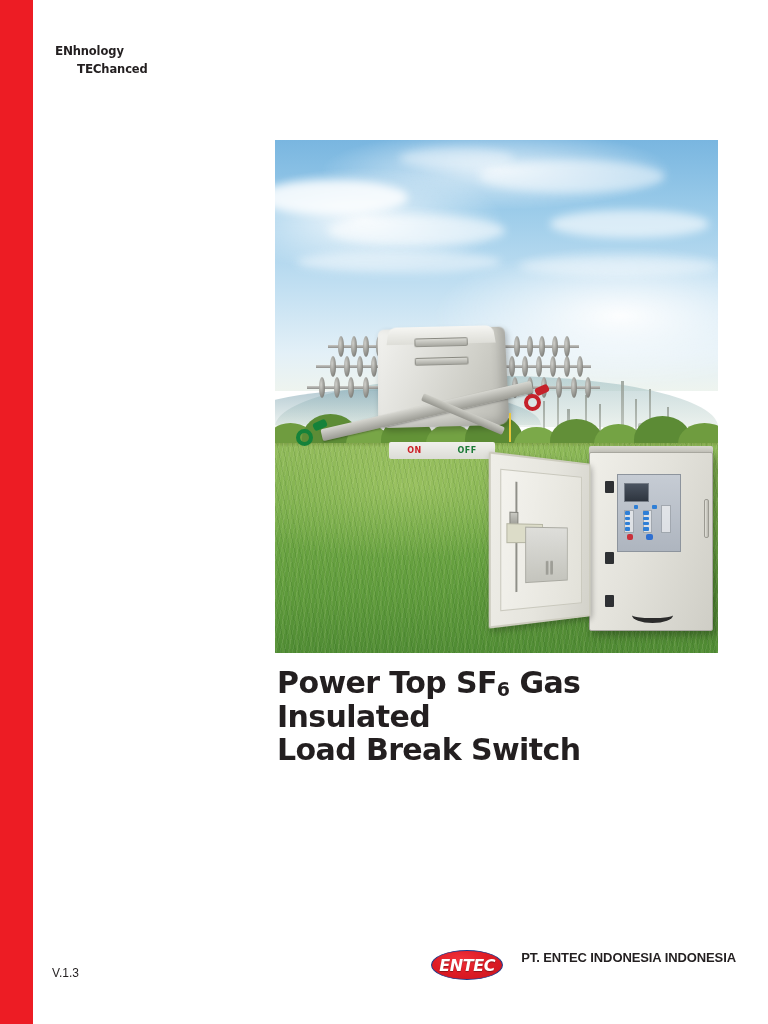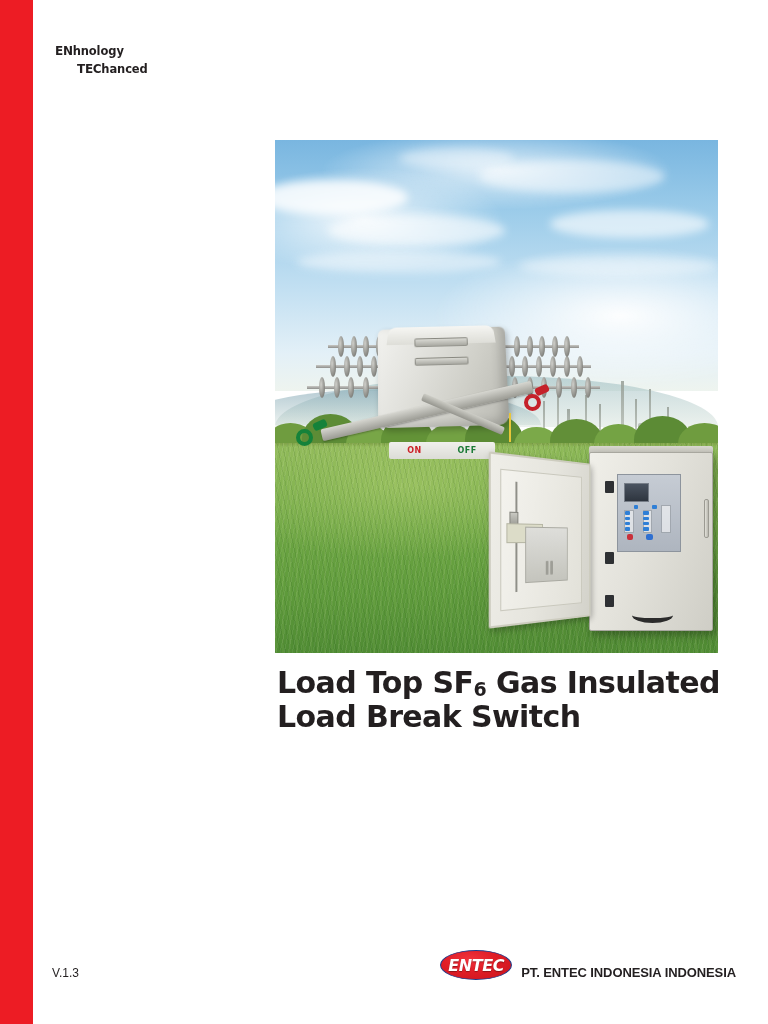--- a/index.html
+++ b/index.html
@@ -400,22 +400,22 @@
     font-family: "Liberation Sans", sans-serif;
     font-size: 12px;
     color: #231f20;
   }
 
   .footer-brand {
     position: absolute;
     right: 32px;
     bottom: 44px;
     display: flex;
-    align-items: flex-end;
-    gap: 9px;
+    align-items: flex-start;
+    gap: 18px;
   }
   .entec-mark {
     position: relative;
     width: 72px;
     height: 30px;
     border-radius: 50%;
     background: radial-gradient(ellipse at 40% 30%, #f0333c 0%, #e01c26 45%, #c8141d 100%);
     border: 1.5px solid #1f3a8a;
     display: flex;
     align-items: center;
@@ -618,21 +618,21 @@
             </div>
           </div>
         </div>
       </div>
 
     </div>
   </div>
 
   <div class="title-block">
     <div class="title">
-      <span>Load Top SF</span><sub>6</sub><span> Gas Insulated</span><br>
+      <span>Power Top SF</span><sub>6</sub><span> Gas Insulated</span><br>
       <span>Load Break Switch</span>
     </div>
   </div>
 
   <div class="version">V.1.3</div>
 
   <div class="footer-brand">
     <div class="entec-mark">
       <span>ENTEC</span>
     </div>

